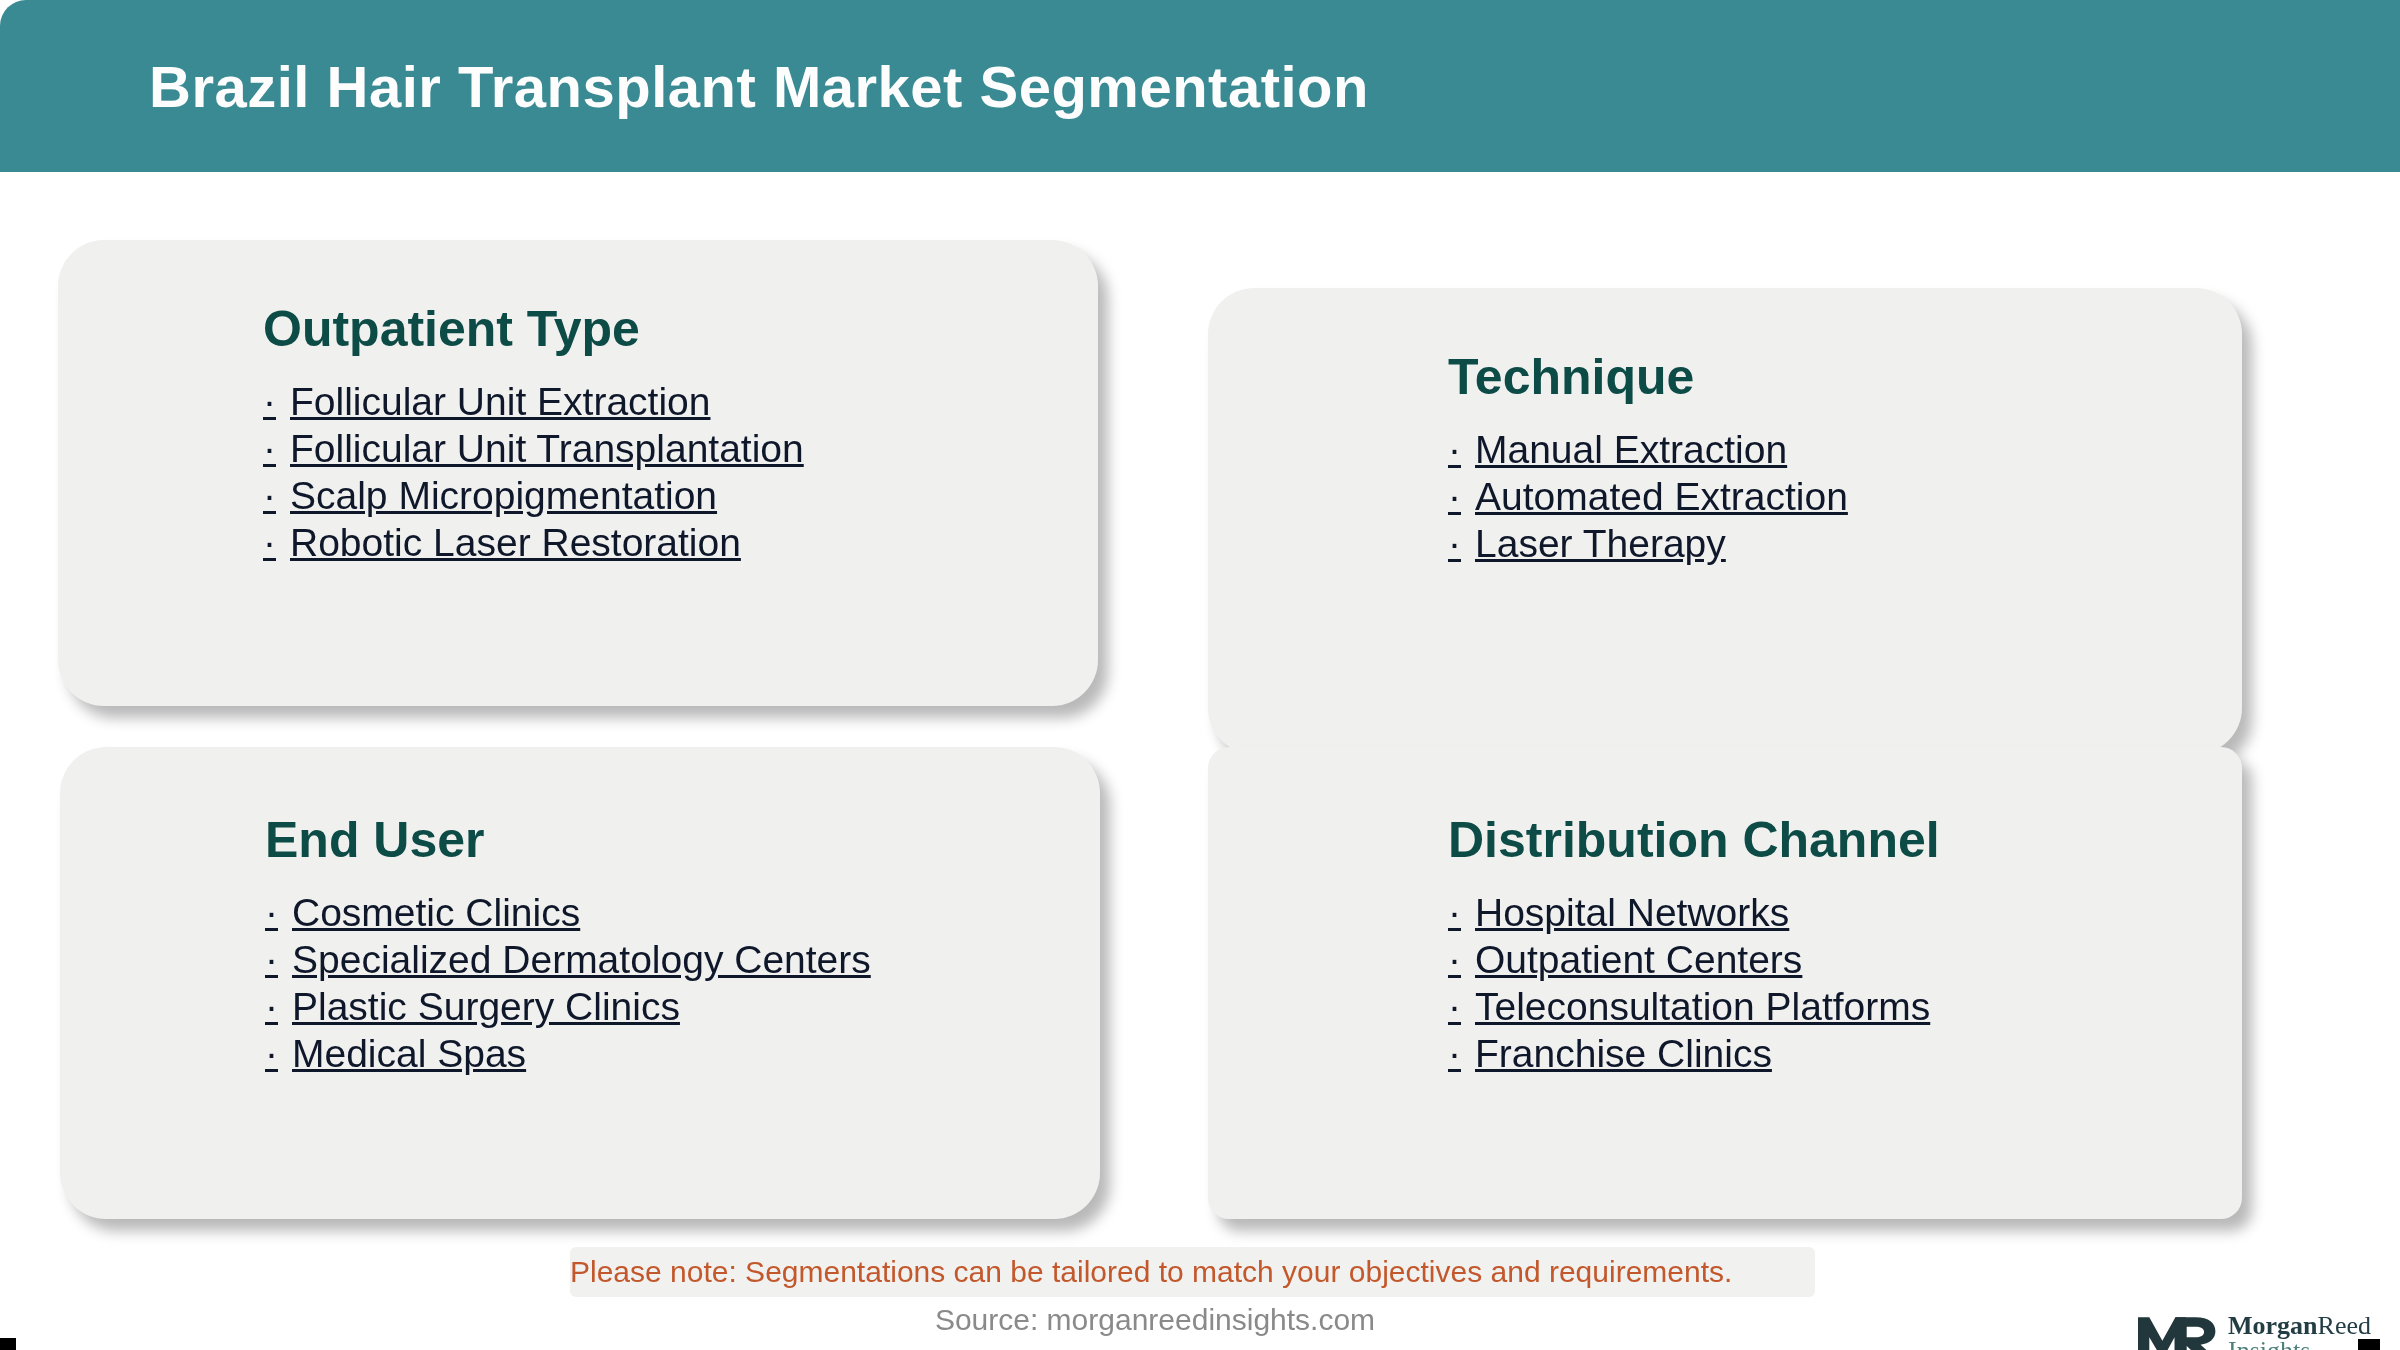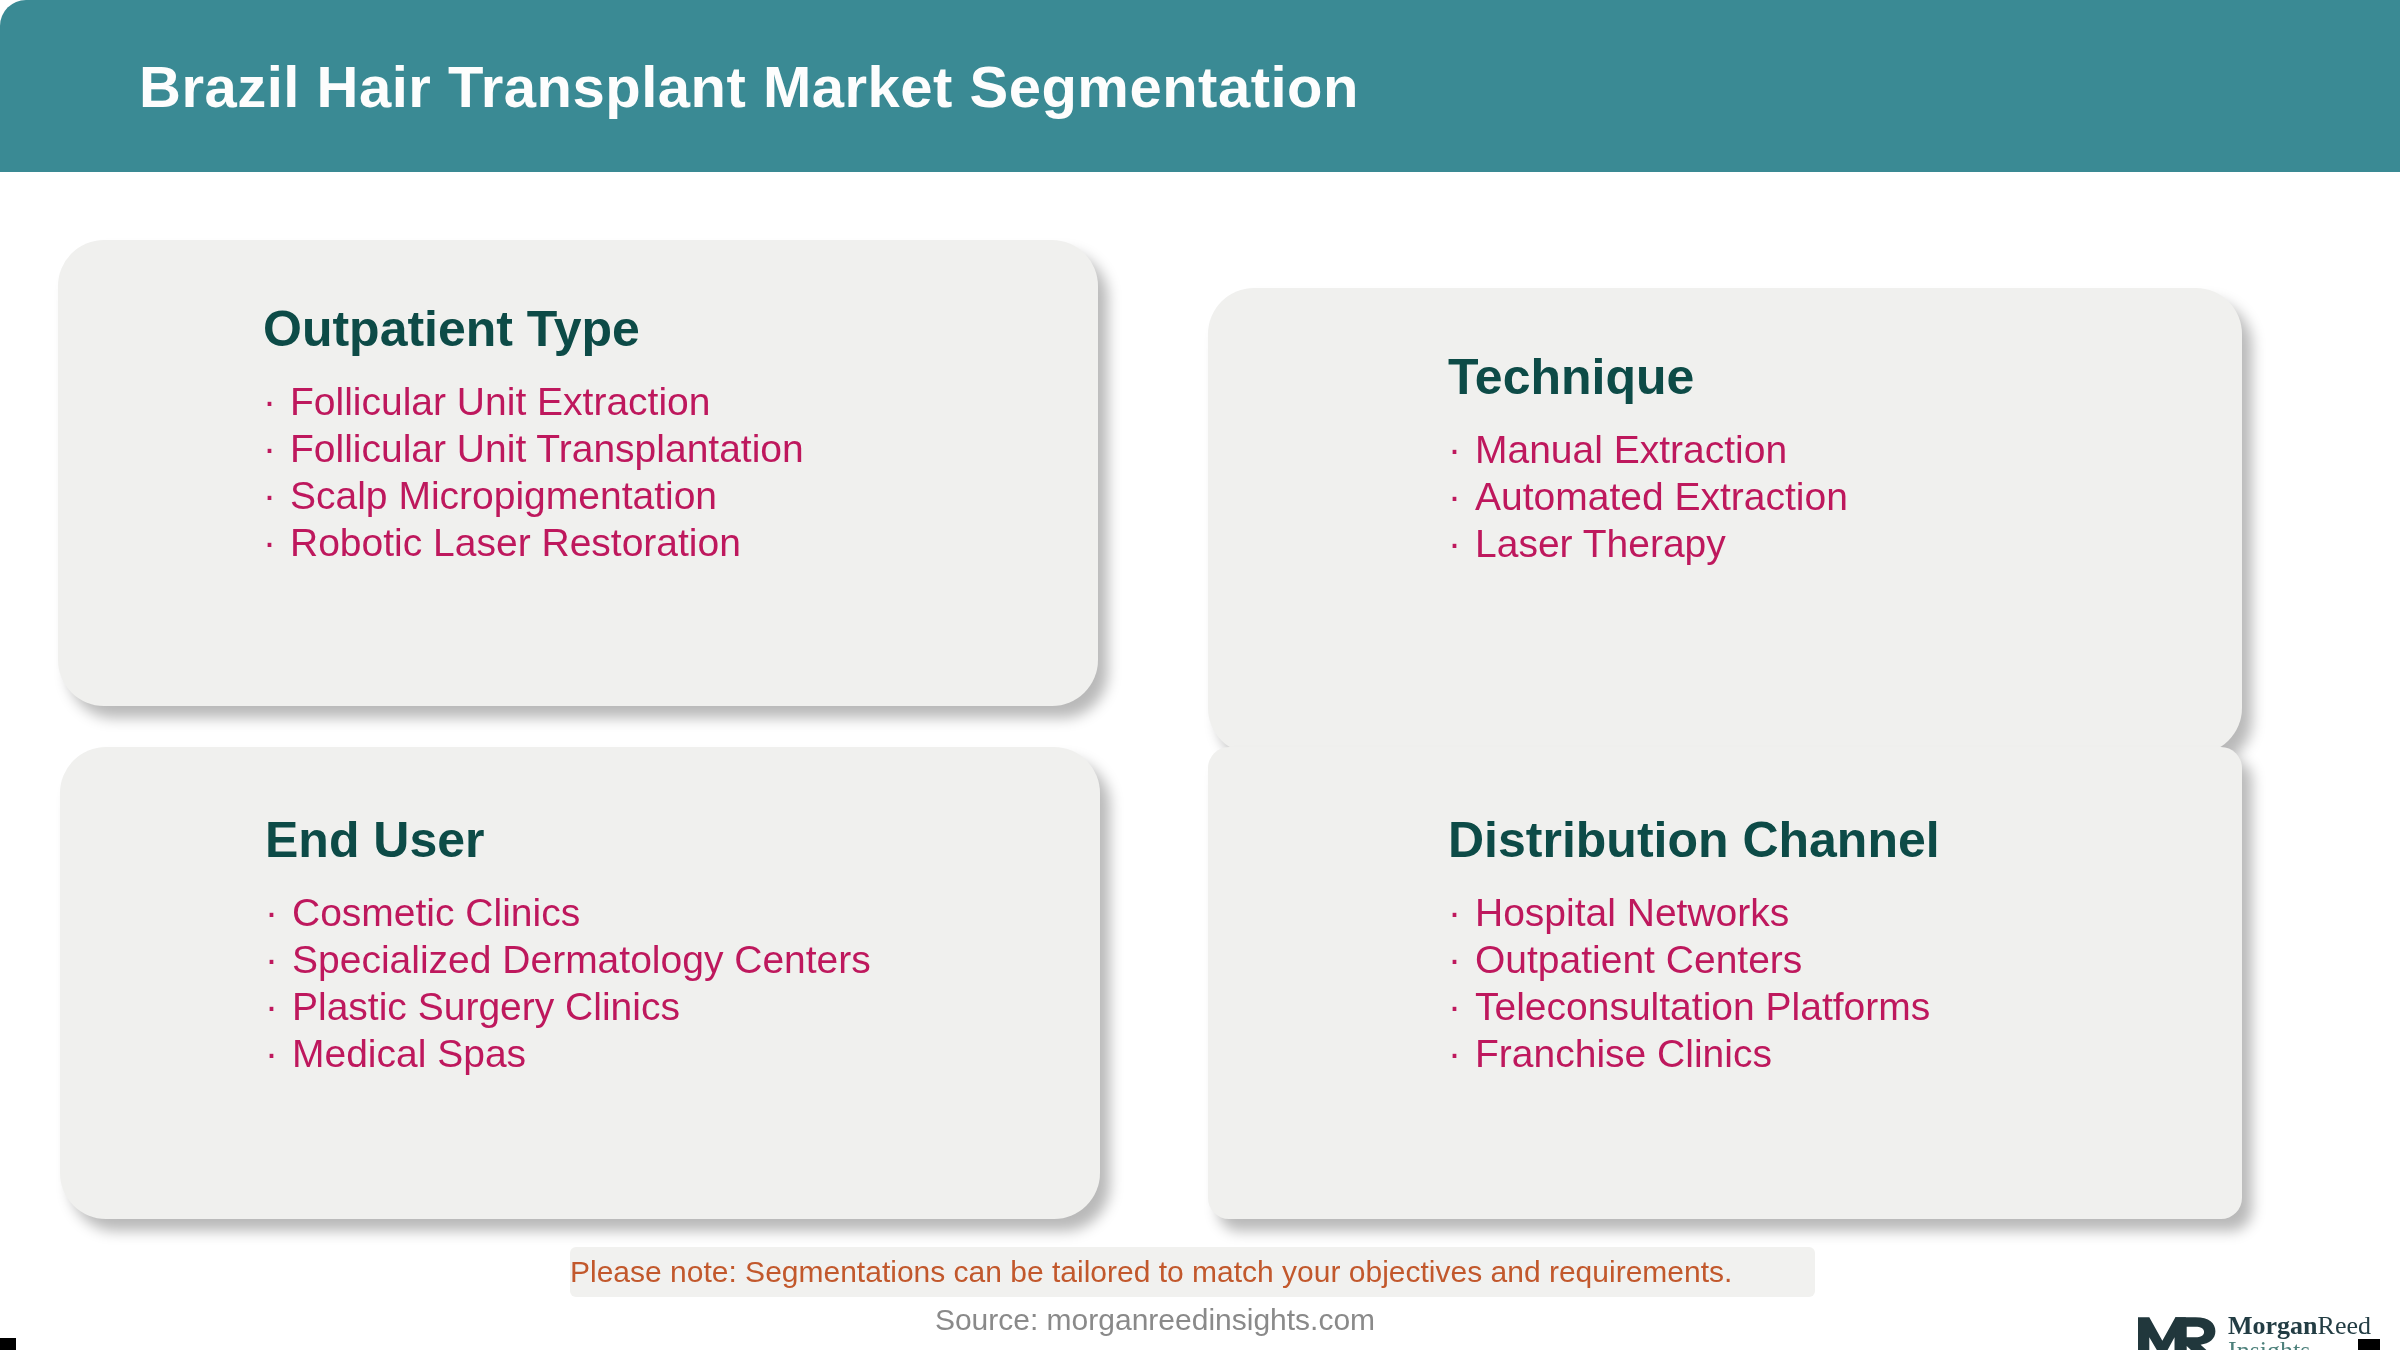--- a/index.html
+++ b/index.html
@@ -7,39 +7,39 @@
     position:relative;width:2400px;height:1350px;overflow:hidden;
     background:#ffffff;font-family:"Liberation Sans",sans-serif;
   }
   
   .header{
     position:absolute;left:0;top:0;width:2400px;height:172px;
     background:#3a8a94;border-top-left-radius:26px;
     display:flex;align-items:center;
   }
   .header h1{
-    margin:6px;padding-left:133px;color:#fdfdfd;font-size:58px;font-weight:bold;
+    margin:16px;padding-left:133px;color:#fdfdfd;font-size:58px;font-weight:bold;
     letter-spacing:0.5px;
   }
   
   .card{
     position:absolute;background:#f0f0ee;border-radius:46px;
     box-shadow:10px 12px 14px rgba(0,0,0,0.28);
     box-sizing:border-box;
   }
   .card.c1{left:58px;top:240px;width:1040px;height:466px;padding:64px 50px 0 205px;}
   .card.c2{left:1208px;top:240px;width:1034px;height:466px;padding:64px 50px 0 240px;margin-top:48px;}
   .card.c3{left:60px;top:747px;width:1040px;height:472px;padding:68px 50px 0 205px;}
   .card.c4{left:1208px;top:747px;width:1034px;height:472px;padding:68px 50px 0 240px;border-radius:21px;}
   .card h2{
     margin:0 0 24px 0;color:#0d4b47;font-size:50px;font-weight:bold;line-height:1.0;
   }
   .card ul{margin:0;padding:0;list-style:none;}
   .card li{
-    color:#be185d;font-size:39px;line-height:47px;font-weight:400;white-space:nowrap;
+    color:#0f172a;font-size:39px;line-height:47px;font-weight:400;white-space:nowrap;text-decoration:underline;
   }
   .card li::before{content:"·";margin-right:14px;}
   
   .note{
     position:absolute;left:570px;top:1247px;width:1245px;height:50px;
     background:#f1f1ef;border-radius:6px;
     display:flex;align-items:center;justify-content:flex-start;
   }
   .note span{color:#c2582c;font-size:30px;}
   

